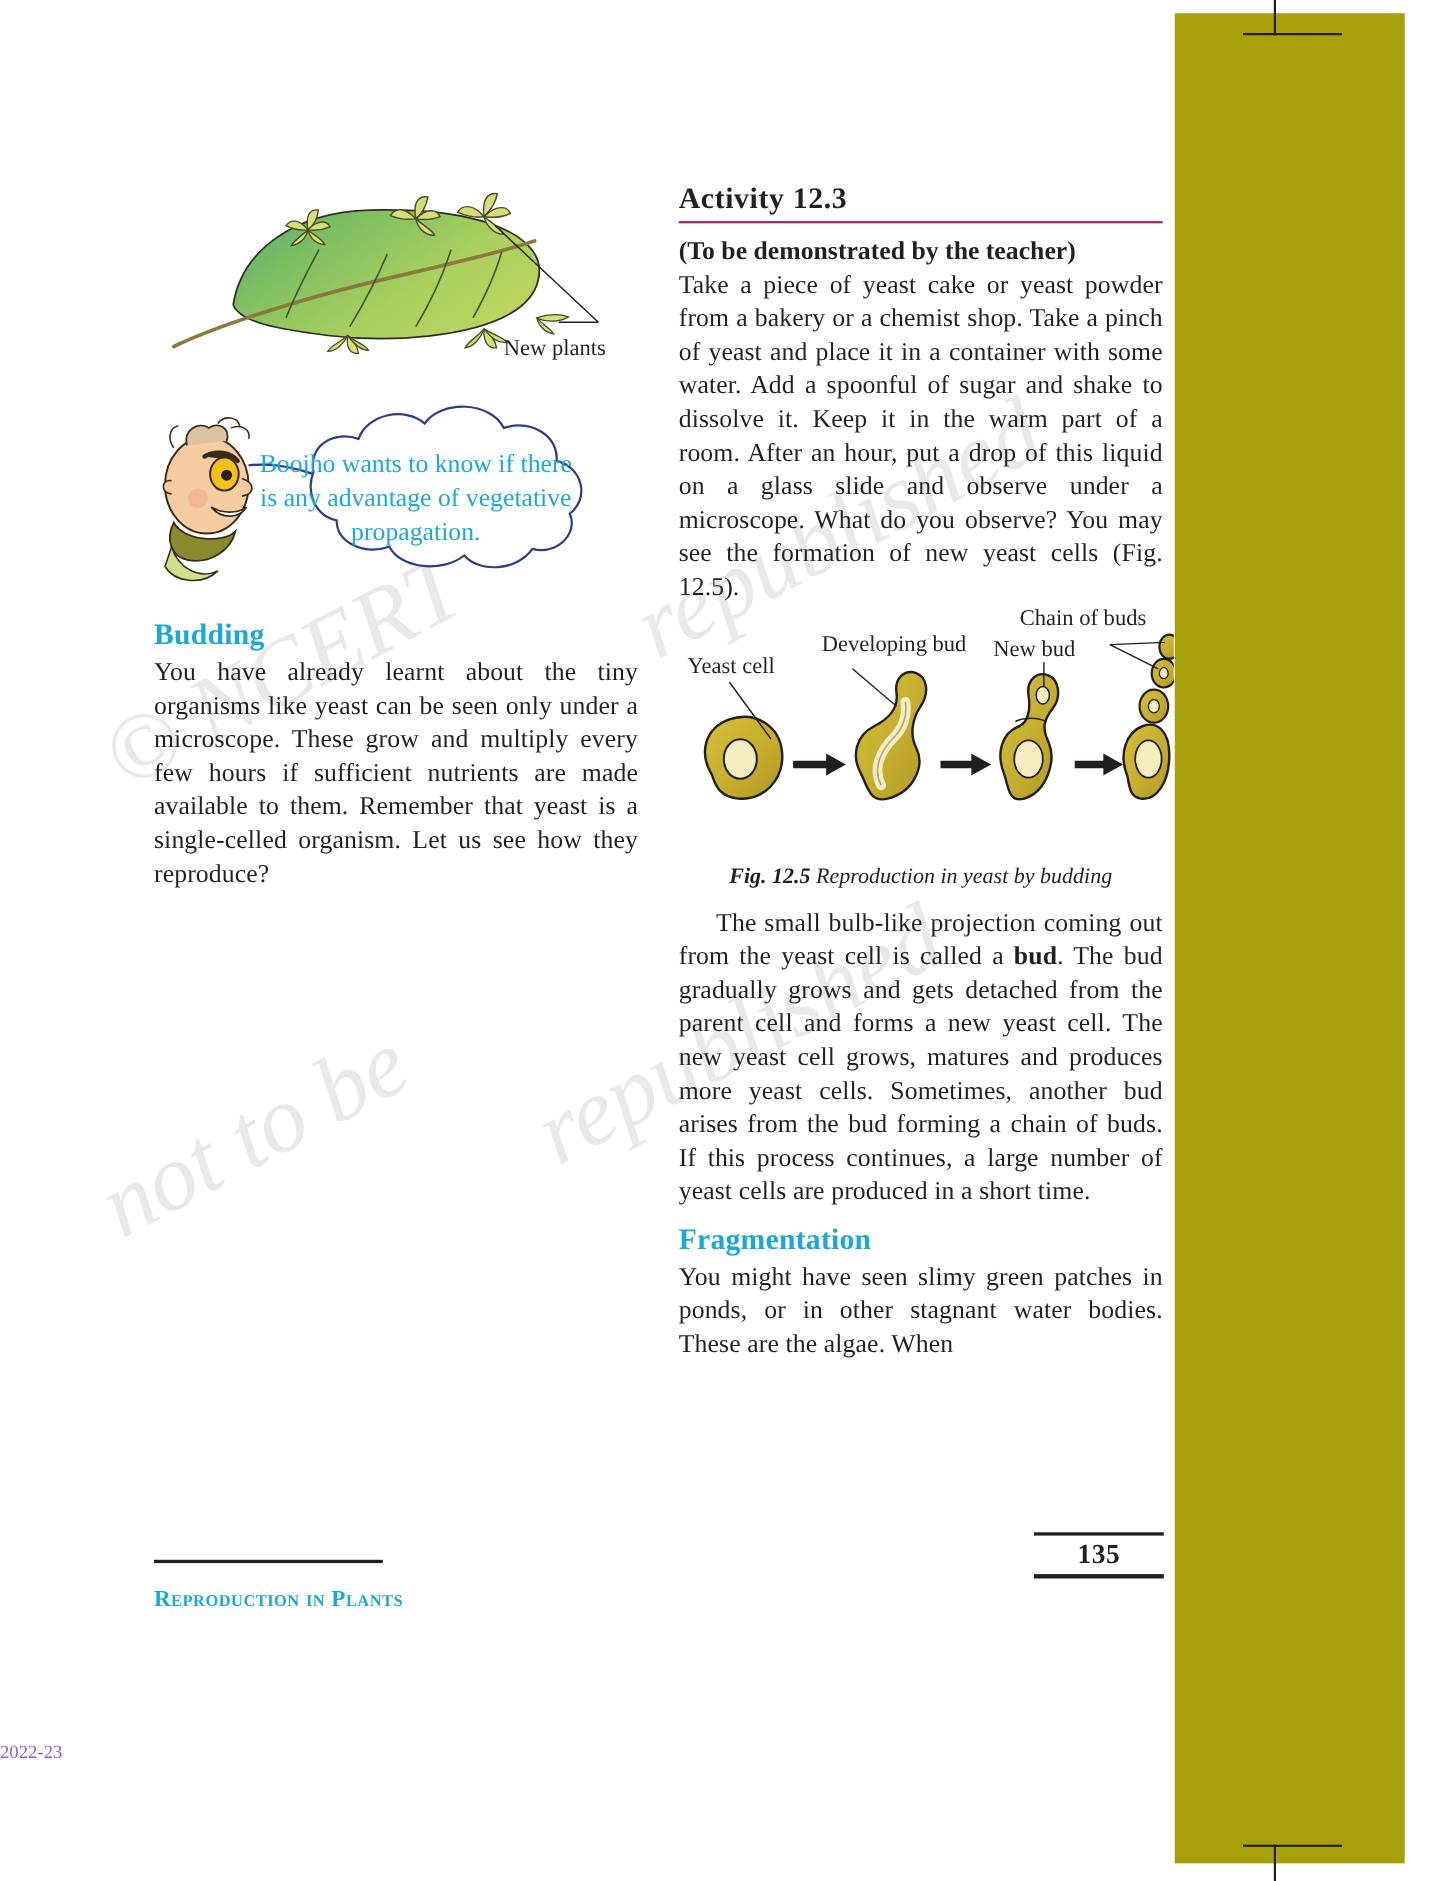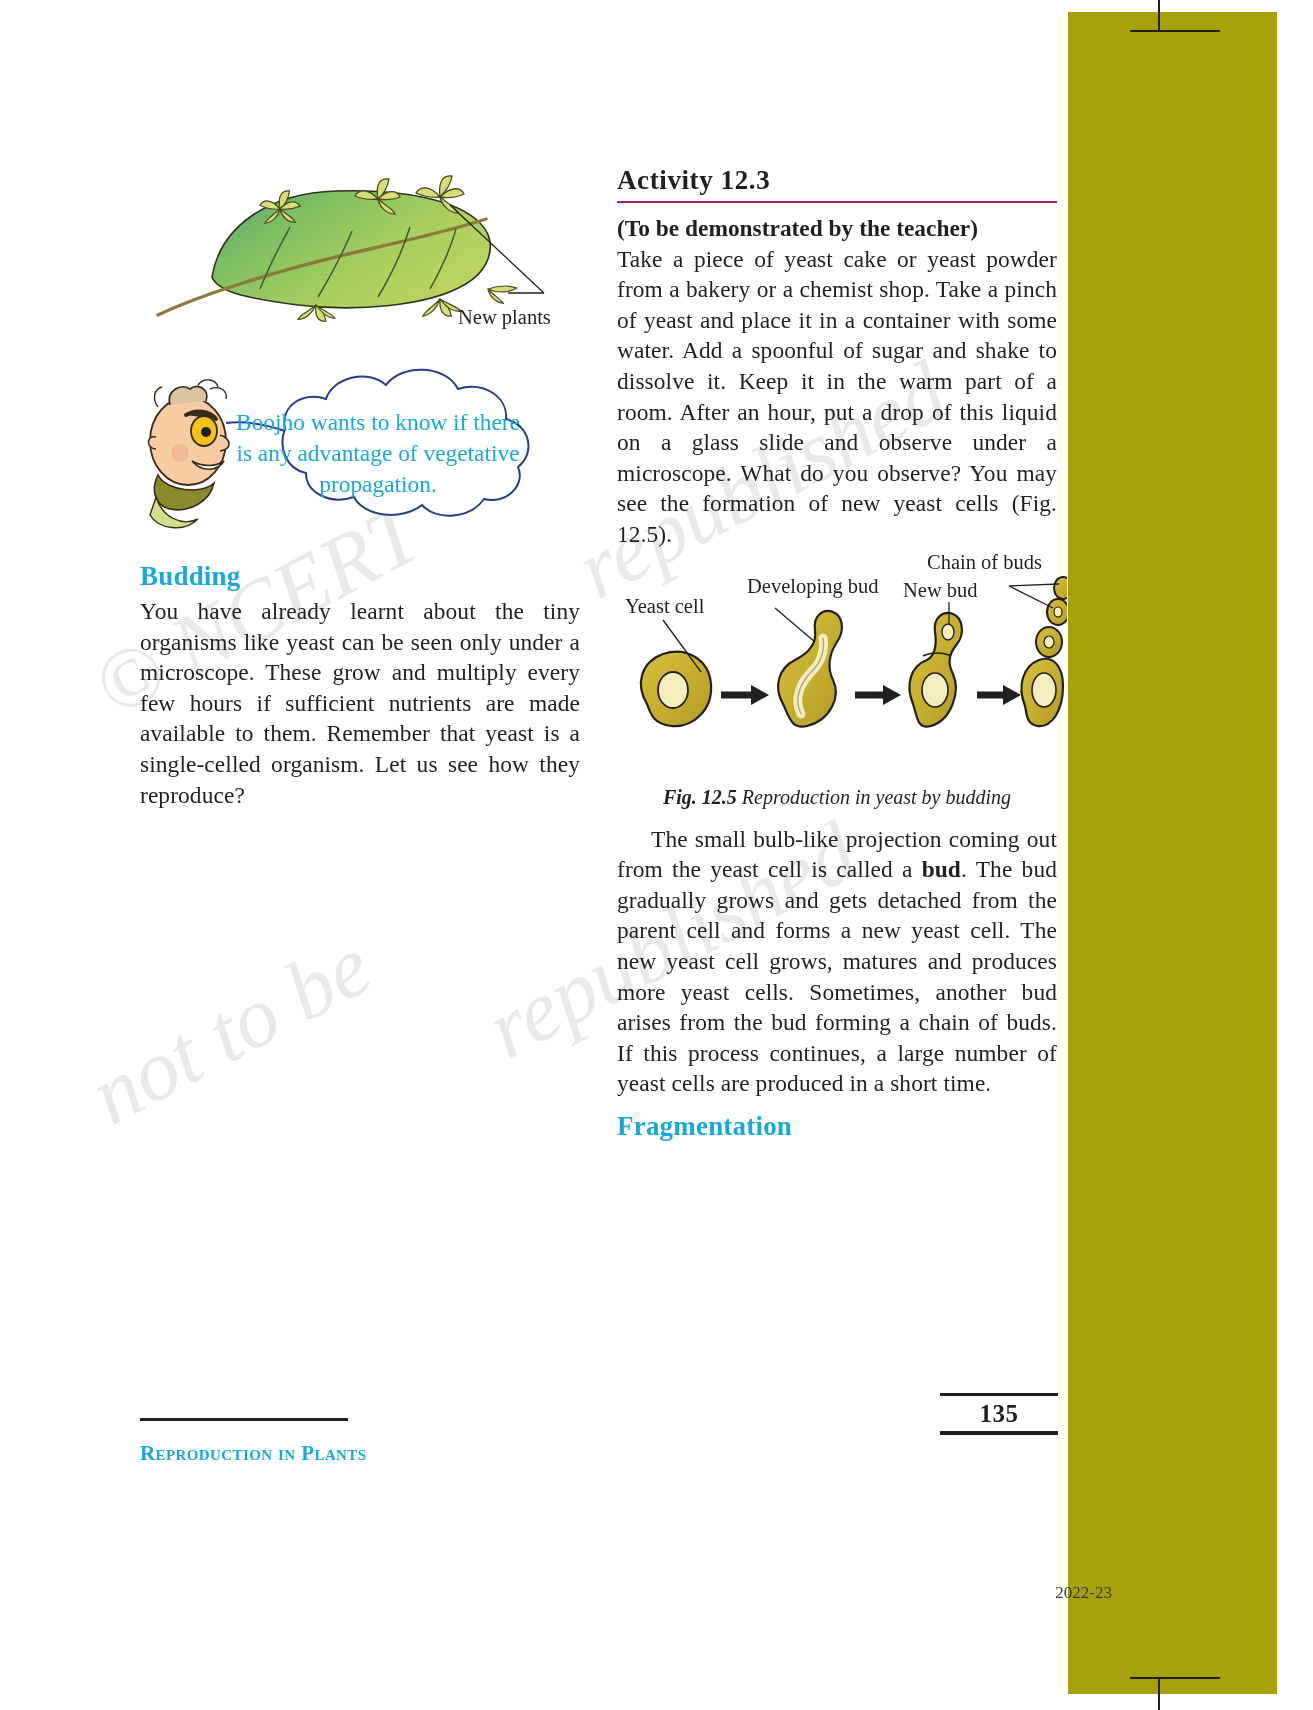--- a/index.html
+++ b/index.html
@@ -169,24 +169,23 @@
     font-size: 25px;
     font-weight: bold;
     padding: 4px 0 3px 0;
     letter-spacing: 0.5px;
   }
   #edition-year {
     position: absolute;
     left: 0;
     top: 1583px;
     width: 1068px;
-    text-align: right;
+    text-align: left;
     font-size: 17px;
-    color: #404040;
-    margin-left: 44px;
+    color: #8b5cf6;
   }
 
   
   #watermark {
     position: absolute;
     left: 0; top: 0;
     width: 1068px; height: 1710px;
     pointer-events: none;
     overflow: hidden;
   }
@@ -433,20 +432,21 @@
         <span>Reproduction in yeast by budding</span>
       </p>
     </div>
 
     <p class="body-text indent" style="margin-top:14px;">
       <span>The small bulb-like projection coming out from the yeast cell is called a </span><b>bud</b><span>. The bud gradually grows and gets detached from the parent cell and forms a new yeast cell. The new yeast cell grows, matures and produces more yeast cells. Sometimes, another  bud arises from the bud forming a chain of buds. If this process continues, a large number of yeast cells are produced in a short time.</span>
     </p>
 
     <h3 class="section-heading">Fragmentation</h3>
 
+    <p class="body-text">You might have seen slimy green patches in ponds, or in other stagnant water bodies. These are the algae. When</p>
   </div>
 </div>
 
 <div id="footer-rule"></div>
 <div id="footer-chapter">Reproduction in Plants</div>
 
 <div id="page-number-box">
   <div class="rule"></div>
   <div class="num">135</div>
   <div class="rule"></div>

